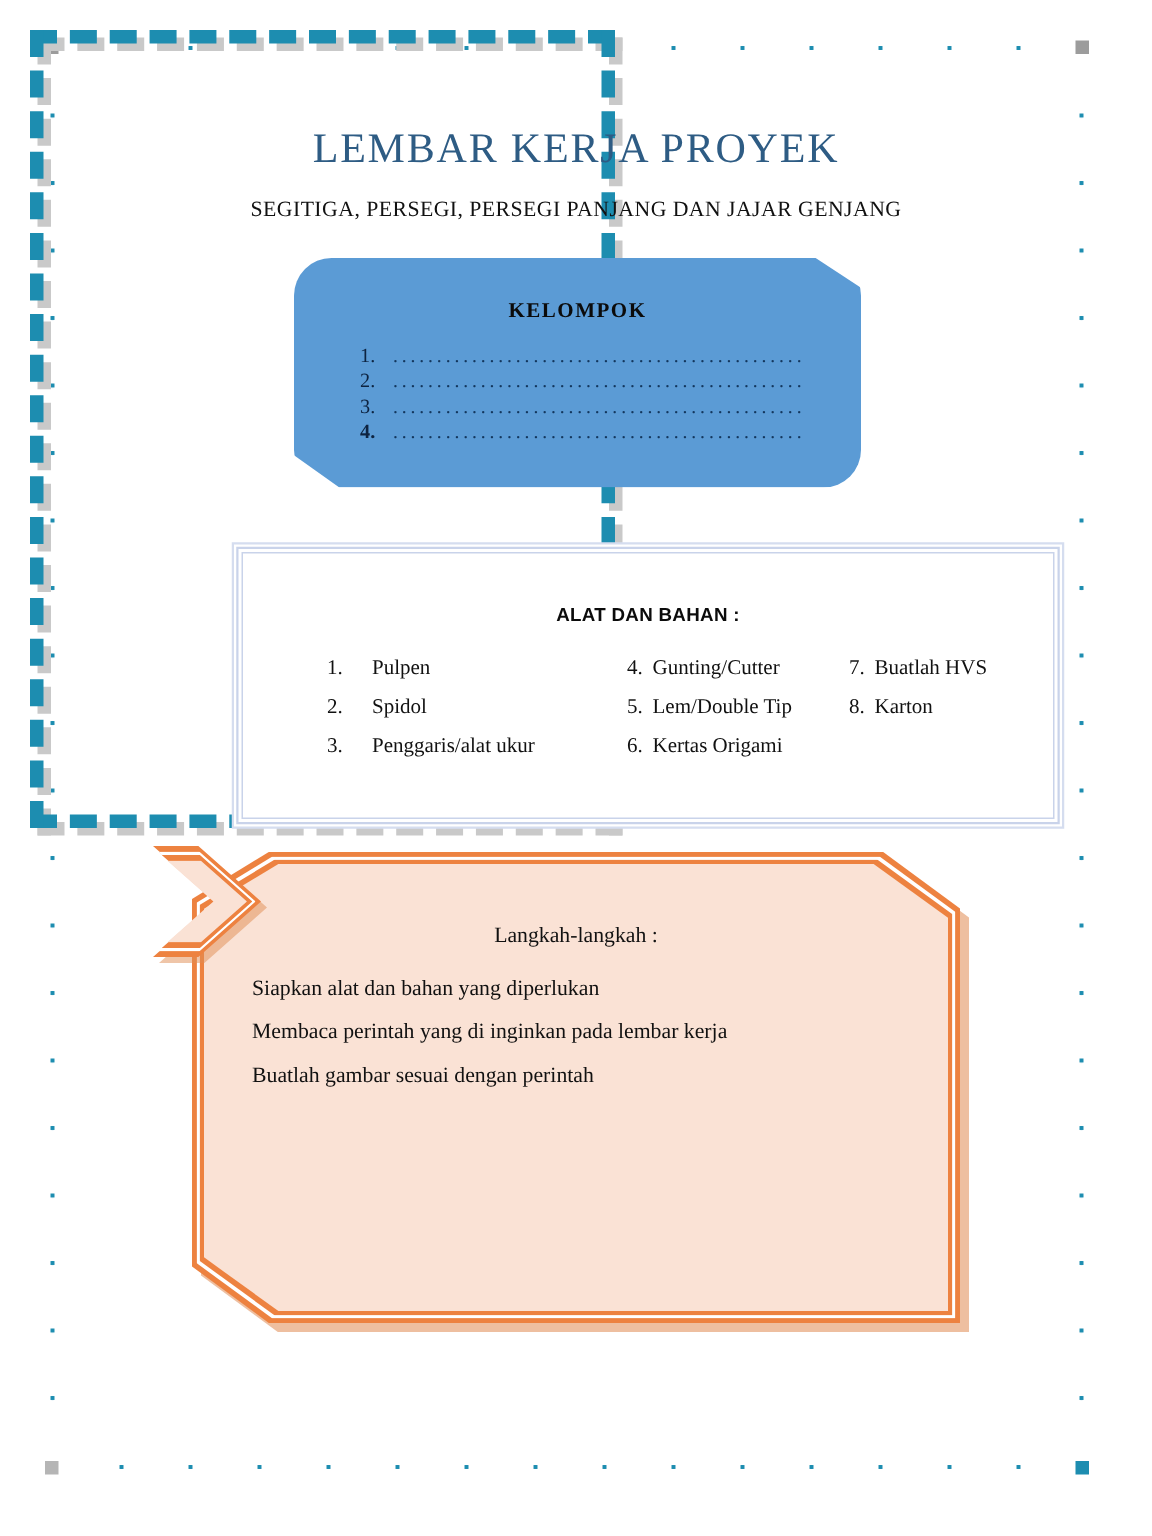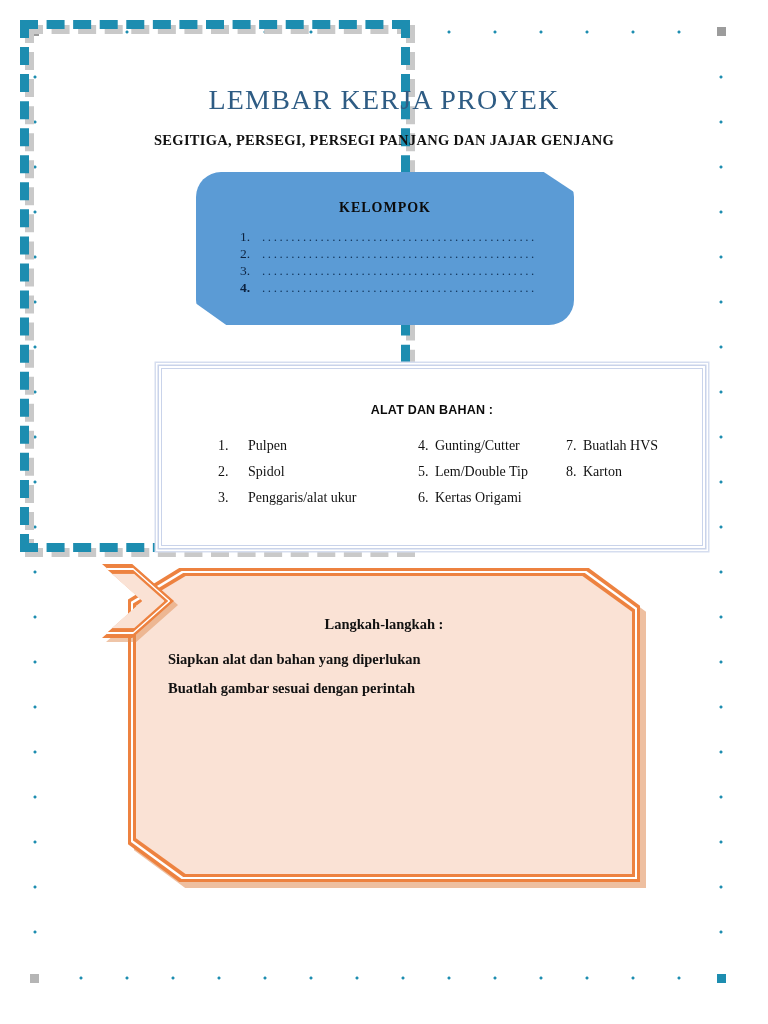--- a/index.html
+++ b/index.html
@@ -95,21 +95,21 @@
     font-family: "Liberation Serif", serif;
     font-size: 28px;
     letter-spacing: 1.2px;
     color: #2e5c84;
     margin: 0;
     font-weight: 400;
   }
   .doc-subtitle {
     font-family: "Liberation Serif", serif;
     font-size: 14.5px;
-    font-weight: bold;
+    font-weight: normal;
     color: #111111;
     letter-spacing: 0.3px;
     margin: 16px 0 0 0;
   }
 
   
   .kelompok {
     position: absolute;
     left: 196px;
     top: 172px;
@@ -193,21 +193,20 @@
   .alat-col.c1 .ai-num { width: 30px; flex: 0 0 30px; }
   .ai-num { width: 17px; flex: 0 0 17px; }
 
   
   .langkah-wrap {
     position: absolute;
     left: 128px;
     top: 568px;
     width: 512px;
     height: 320px;
-    font-weight: bold;
   }
   .langkah-shadow {
     position: absolute;
     left: 6px; top: 6px;
     width: 512px; height: 314px;
     background: #e08b52;
     -webkit-clip-path: polygon(0 10%, 10% 0, 90% 0, 100% 12%, 100% 100%, 10% 100%, 0 88%);
     clip-path: polygon(0 10%, 10% 0, 90% 0, 100% 12%, 100% 100%, 10% 100%, 0 88%);
     opacity: .55;
   }
@@ -391,17 +390,18 @@
       <div class="chev-layer chev-shadow"></div>
       <div class="chev-layer chev-out"></div>
       <div class="chev-layer chev-white"></div>
       <div class="chev-layer chev-in"></div>
       <div class="chev-layer chev-fill"></div>
     </div>
 
     <div class="langkah-text">
       <div class="lt-heading">Langkah-langkah :</div>
       <div class="lt-line">Siapkan alat dan bahan yang diperlukan</div>
+      <div class="lt-line">Membaca perintah yang di inginkan pada lembar kerja</div>
       <div class="lt-line">Buatlah gambar sesuai dengan perintah</div>
     </div>
   </div>
 
 </div>
 
 </body></html>

